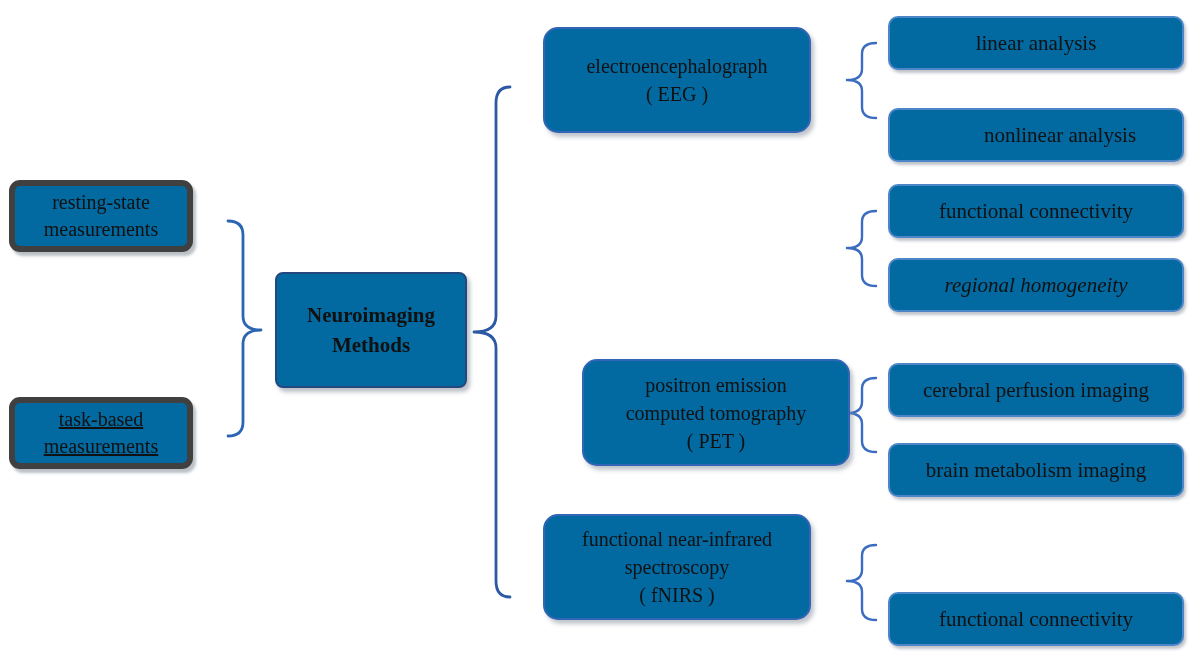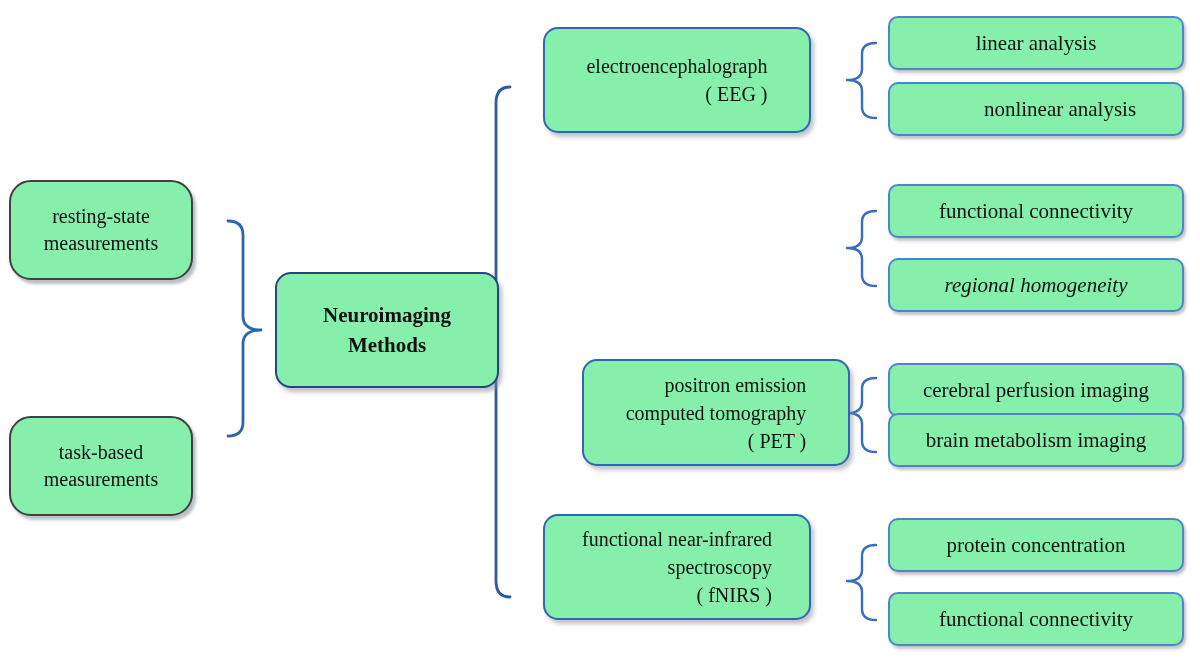--- a/index.html
+++ b/index.html
@@ -8,46 +8,45 @@
     width:1200px;height:664px;
     background:#ffffff;
     font-family:"Liberation Serif","DejaVu Serif",serif;
     color:#111;
     overflow:hidden;
   }
   .box{
     position:absolute;
     display:flex;align-items:center;justify-content:center;
     text-align:center;
-    background:#86efac;
+    background:#0369a1;
     white-space:pre-line;
     box-sizing:border-box;
   }
   .input-box{
-    width:184px;height:100px;
-    border:2px solid #404040;
-    border-radius:22px;
+    width:184px;height:72px;
+    border:6px solid #404040;
+    border-radius:11px;
     font-size:20px;line-height:1.35;
     box-shadow:3px 4px 3px rgba(130,140,152,0.55);
   }
   .root-box{
-    left:275px;top:272px;width:224px;height:116px;
+    left:275px;top:272px;width:192px;height:116px;
     border:2.5px solid #24477f;
-    border-radius:16px;
+    border-radius:8px;
     font-size:21px;line-height:1.45;
     font-weight:bold;
     box-shadow:3px 4px 4px rgba(130,140,152,0.55);
   }
   .method-box{
     left:543px;width:268px;
     border:2.5px solid #3265b5;
     border-radius:15px;
     font-size:20px;line-height:1.4;
     box-shadow:3px 4px 4px rgba(130,140,152,0.5);
-    text-align:right;
   }
   .child-box{
     left:888px;width:296px;height:54px;
     border:2px solid #4c86c8;
     border-radius:10px;
     font-size:21px;
     box-shadow:2px 3px 3px rgba(130,140,152,0.5);
   }
   .braces{position:absolute;left:0;top:0;width:1200px;height:664px;pointer-events:none;}
   .braces path{fill:none;stroke-linecap:round;stroke-linejoin:round;}
@@ -67,40 +66,39 @@
     <path class="brace-big" d="M510,87 Q496,87 496,103 L496,316 Q496,332 474,332 Q496,332 496,348 L496,581 Q496,597 510,597"></path>
 
     <path class="brace-small" d="M876,43 Q862,43 862,54 L862,69 Q862,80 847,80 Q862,80 862,91 L862,107 Q862,118 876,118"></path>
     <path class="brace-small" d="M876,211 Q862,211 862,222 L862,237 Q862,248 847,248 Q862,248 862,259 L862,275 Q862,286 876,286"></path>
     <path class="brace-small" d="M876,378 Q862,378 862,389 L862,402 Q862,413 847,413 Q862,413 862,424 L862,441 Q862,452 876,452"></path>
     <path class="brace-small" d="M876,545 Q862,545 862,556 L862,570 Q862,581 847,581 Q862,581 862,592 L862,609 Q862,620 876,620"></path>
   </svg>
 
   <div class="box input-box" style="left:9px;top:180px;">resting-state
 measurements</div>
-  <div class="box input-box" style="left:9px;top:416px;">task-based
+  <div class="box input-box" style="left:9px;top:397px;text-decoration:underline;">task-based
 measurements</div>
 
   <div class="box root-box">Neuroimaging
 Methods</div>
 
   <div class="box method-box" style="top:27px;height:106px;">electroencephalograph
 ( EEG )</div>
   <div class="box method-box" style="top:359px;height:107px;margin-left:39px;">positron emission
 computed tomography
 ( PET )</div>
   <div class="box method-box" style="top:514px;height:106px;">functional near-infrared
 spectroscopy
 ( fNIRS )</div>
 
   <div class="box child-box" style="top:16px;">linear analysis</div>
-  <div class="box child-box" style="top:82px;padding-left:48px;">nonlinear analysis</div>
+  <div class="box child-box" style="top:108px;padding-left:48px;">nonlinear analysis</div>
 
   <div class="box child-box" style="top:184px;">functional connectivity</div>
   <div class="box child-box" style="top:258px;font-style:italic;">regional homogeneity</div>
 
   <div class="box child-box" style="top:363px;">cerebral perfusion imaging</div>
-  <div class="box child-box" style="top:413px;">brain metabolism imaging</div>
+  <div class="box child-box" style="top:443px;">brain metabolism imaging</div>
 
-  <div class="box child-box" style="top:518px;">protein concentration</div>
   <div class="box child-box" style="top:592px;">functional connectivity</div>
 
 </div>
 
 </body></html>

